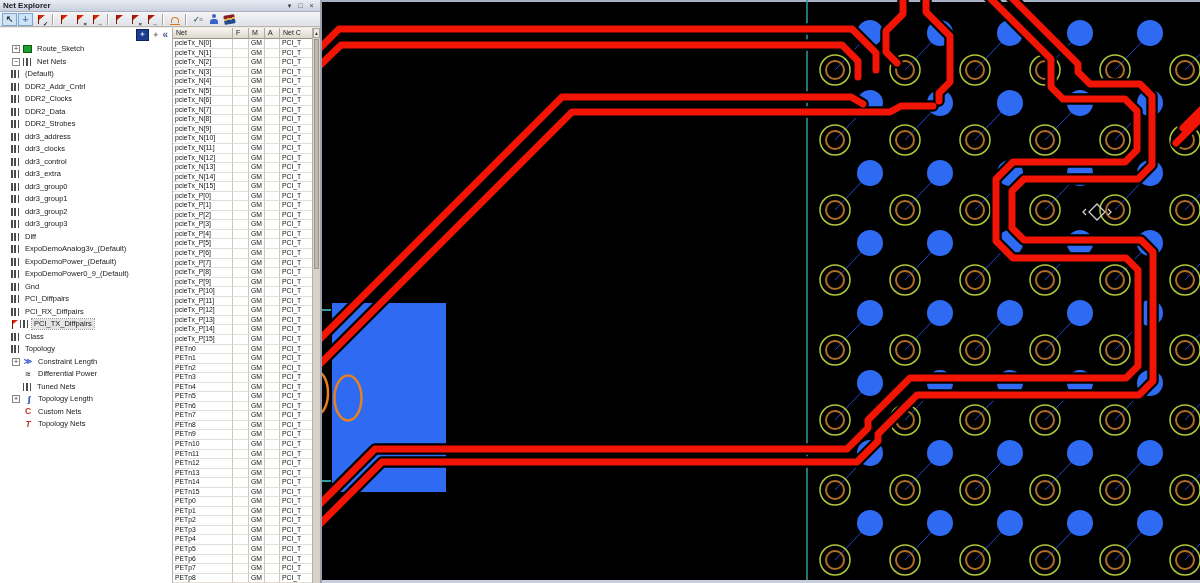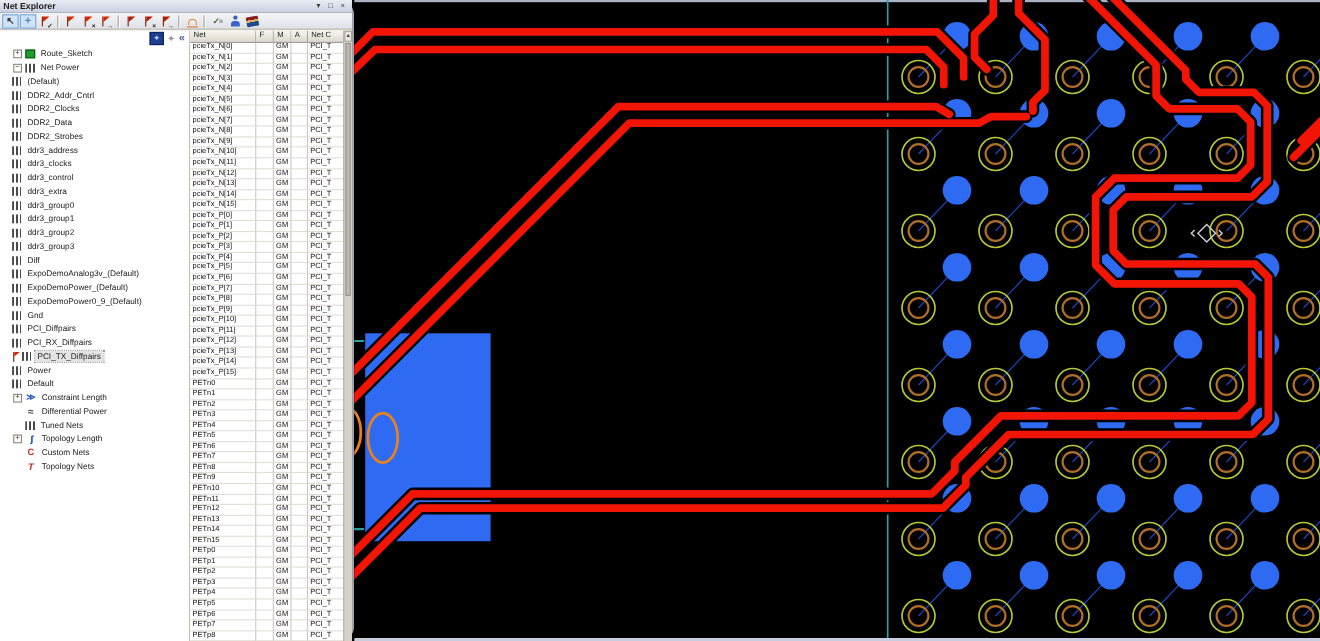--- a/index.html
+++ b/index.html
@@ -2,21 +2,21 @@
 <html><head>
 <meta charset="utf-8">
 <style>
   * { margin:0; padding:0; box-sizing:border-box; }
   html,body { width:1200px; height:583px; overflow:hidden; }
   body { font-family:"Liberation Sans", sans-serif; background:#000; }
   #app { position:relative; width:1200px; height:583px; background:#000; }
 
   
   .panel { position:absolute; left:0; top:0; width:322px; height:583px;
-           background:#edeae4; border-right:2px solid #9aa0ac;border-radius:14px; }
+           background:#edeae4; border-right:2px solid #9aa0ac; }
   .titlebar { height:12px; display:flex; align-items:center;
               background:linear-gradient(#e9edf4,#c9d0de);
               border-bottom:1px solid #aab0bc; padding:0 3px; }
   .titlebar .title { font-size:8px; font-weight:bold; color:#1c1c1c; flex:1; }
   .winbtn { font-size:7px; color:#3a3a3a; width:11px; text-align:center; line-height:10px; cursor:default; }
 
   .toolbar { height:15px; display:flex; align-items:center; gap:1px;
              background:linear-gradient(#f5f5f7,#dfe1e8); border-bottom:1px solid #b8b4ac; padding:0 2px; }
   .tb-btn { width:15px; height:13px; display:flex; align-items:center; justify-content:center;
             position:relative; border:1px solid transparent; }
@@ -190,21 +190,21 @@
           </div>
         <div class="tree-scroll" id="tree">
             <div class="tree-row lvl0">
               <div class="expbox">+</div>
               <div class="ticon board"></div>
               <div class="tlabel">Route_Sketch</div>
             </div>
             <div class="tree-row lvl0">
               <div class="expbox">−</div>
               <div class="ticon ladder"></div>
-              <div class="tlabel">Net Power</div>
+              <div class="tlabel">Net Nets</div>
             </div>
             <div class="tree-row lvl1">
               <div class="ticon ladder"></div>
               <div class="tlabel">(Default)</div>
             </div>
             <div class="tree-row lvl1">
               <div class="ticon ladder"></div>
               <div class="tlabel">DDR2_Addr_Cntrl</div>
             </div>
             <div class="tree-row lvl1">
@@ -279,25 +279,25 @@
               <div class="ticon ladder"></div>
               <div class="tlabel">PCI_RX_Diffpairs</div>
             </div>
             <div class="tree-row lvl1 selected">
               <div class="tree-flag"></div>
               <div class="ticon ladder"></div>
               <div class="tlabel">PCI_TX_Diffpairs</div>
             </div>
             <div class="tree-row lvl1">
               <div class="ticon ladder"></div>
-              <div class="tlabel">Power</div>
-            </div>
-            <div class="tree-row lvl1">
-              <div class="ticon ladder"></div>
-              <div class="tlabel">Default</div>
+              <div class="tlabel">Class</div>
+            </div>
+            <div class="tree-row lvl1">
+              <div class="ticon ladder"></div>
+              <div class="tlabel">Topology</div>
             </div>
             <div class="tree-row lvl0">
               <div class="expbox">+</div>
               <div class="ticon constraint">≫</div>
               <div class="tlabel">Constraint Length</div>
             </div>
             <div class="tree-row lvl0">
               <div class="expspacer"></div>
               <div class="ticon diffpair">≈</div>
               <div class="tlabel">Differential Power</div>

